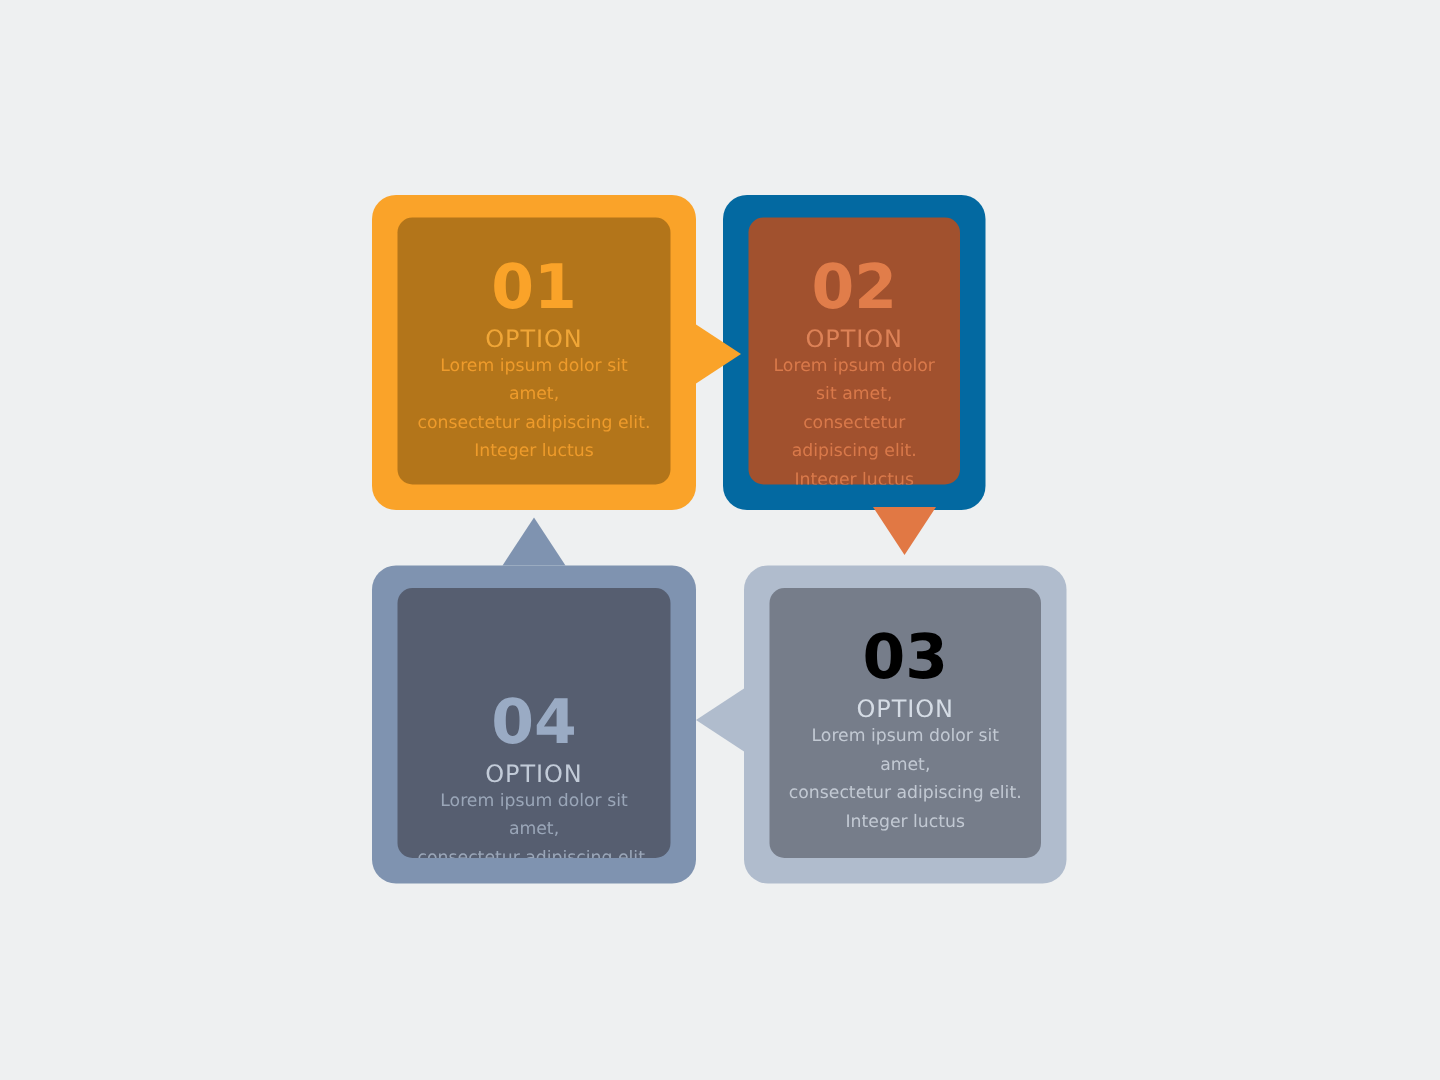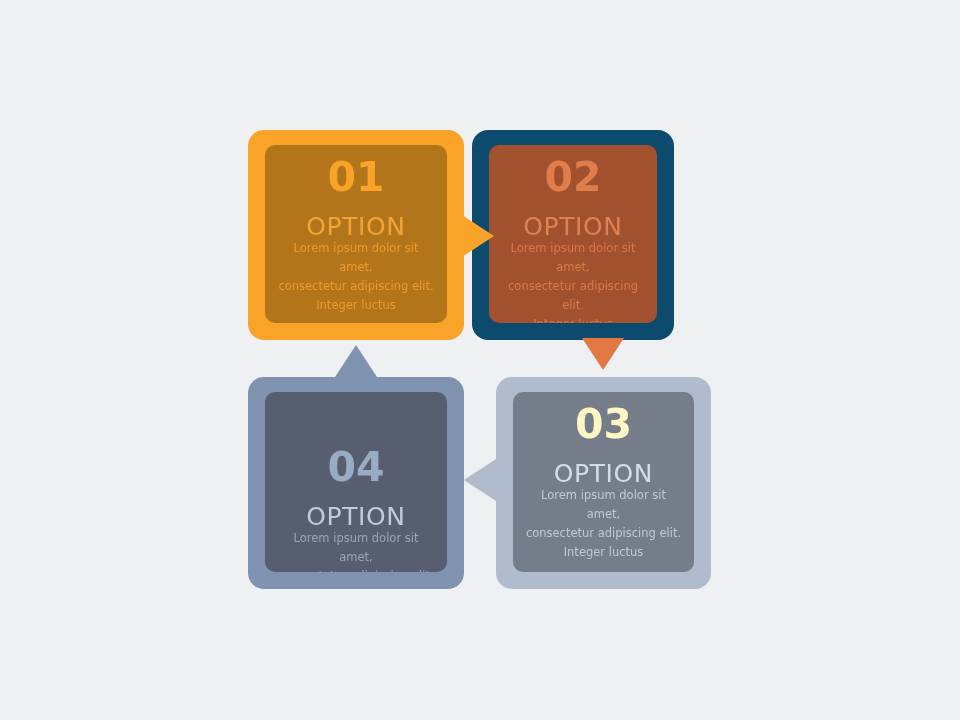--- a/index.html
+++ b/index.html
@@ -30,71 +30,71 @@
     left: 17px;
     top: 15px;
     right: 17px;
     bottom: 17px;
     border-radius: 10px;
     display: flex;
     flex-direction: column;
     align-items: center;
     justify-content: flex-start;
     box-sizing: border-box;
-    padding-top: 12px;
+    padding-top: 26px;
     overflow: hidden;
   }
 
   .num {
     font-size: 41px;
     font-weight: bold;
     line-height: 1;
     letter-spacing: 0px;
     margin: 0;
   }
   .opt {
-    font-size: 25px;
+    font-size: 16px;
     font-weight: normal;
     line-height: 1;
     letter-spacing: 0.6px;
-    margin-top: 16px;
+    margin-top: 6px;
   }
   .desc {
     font-size: 11.5px;
     line-height: 1.65;
     text-align: center;
     padding: 0 12px;
     white-space: pre-line;
   }
 
   
   #card-01 { left: 248px; top: 130px; width: 216px; height: 210px; background: #faa329; }
   #card-01 .inner { background: #b3751a; }
   #card-01 .num  { color: #faa329; }
   #card-01 .opt  { color: #f0a637; }
   #card-01 .desc { color: #ee9b2b; }
 
   
-  #card-02 { left: 472px; top: 130px; width: 202px; height: 210px; background: #0c4a6e; }
+  #card-02 { left: 482px; top: 130px; width: 175px; height: 210px; background: #0369a1; }
   #card-02 .inner { background: #a1512e; }
   #card-02 .num  { color: #e17d4a; }
   #card-02 .opt  { color: #dd8257; }
   #card-02 .desc { color: #d9794a; }
 
   
   #card-04 { left: 248px; top: 377px; width: 216px; height: 212px; background: #7f93b0; }
   #card-04 .inner { background: #565e70; }
   #card-04 .num  { color: #9aabc4; margin-top: 43px; }
   #card-04 .opt  { color: #c2cbd8; }
   #card-04 .desc { color: #9aa6b8; }
 
   
   #card-03 { left: 496px; top: 377px; width: 215px; height: 212px; background: #b0bccd; }
   #card-03 .inner { background: #767d8a; }
-  #card-03 .num  { color: #fef9c3; }
+  #card-03 .num  { color: #000000; }
   #card-03 .opt  { color: #d5dce5; }
   #card-03 .desc { color: #c2c9d3; }
 
   
   .arrow {
     position: absolute;
     width: 0;
     height: 0;
   }
   

